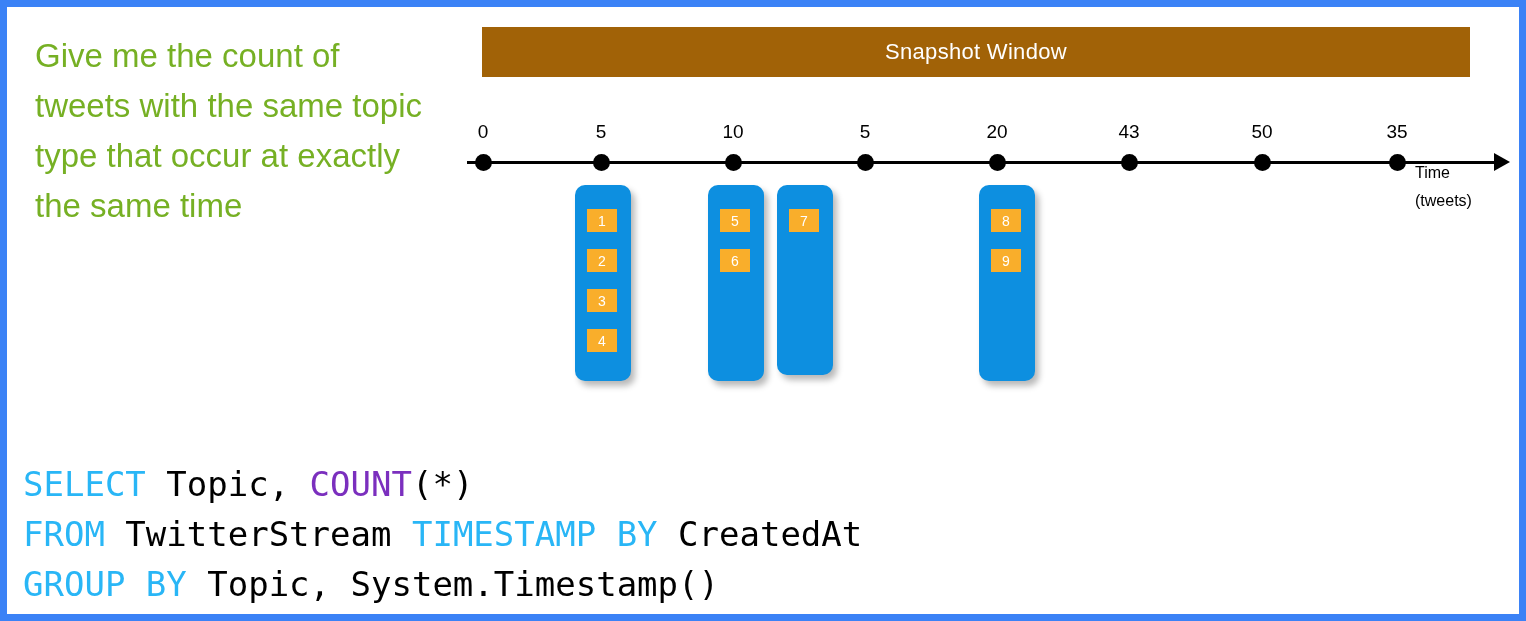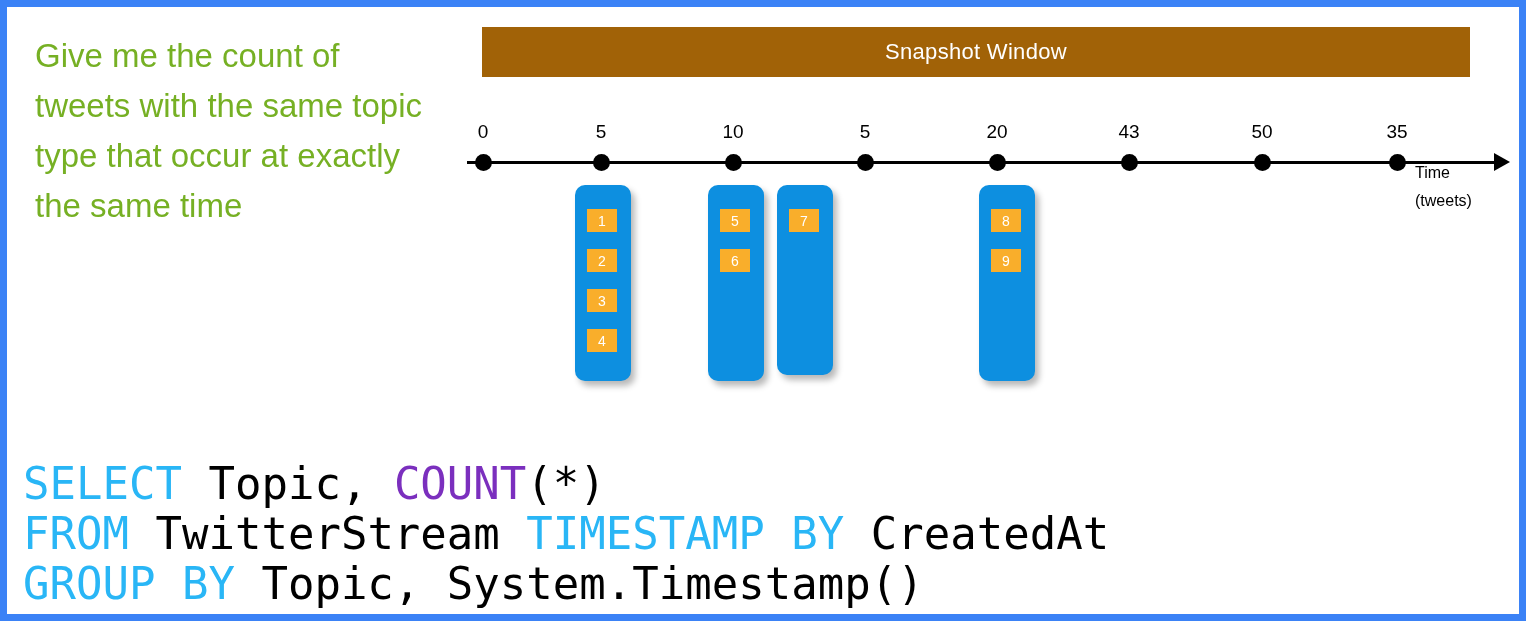--- a/index.html
+++ b/index.html
@@ -125,21 +125,21 @@
     align-items: center;
     justify-content: center;
   }
 
   
   #query {
     position: absolute;
     left: 16px;
     top: 452px;
     font-family: "DejaVu Sans Mono", "Liberation Mono", monospace;
-    font-size: 44px;
+    font-size: 34px;
     line-height: 50px;
     color: #000000;
     white-space: pre;
   }
   .kw   { color: #29B6F6; }
   .fn   { color: #7B2FBE; }
   .plain{ color: #000000; }
 </style>
 </head>
 <body>

